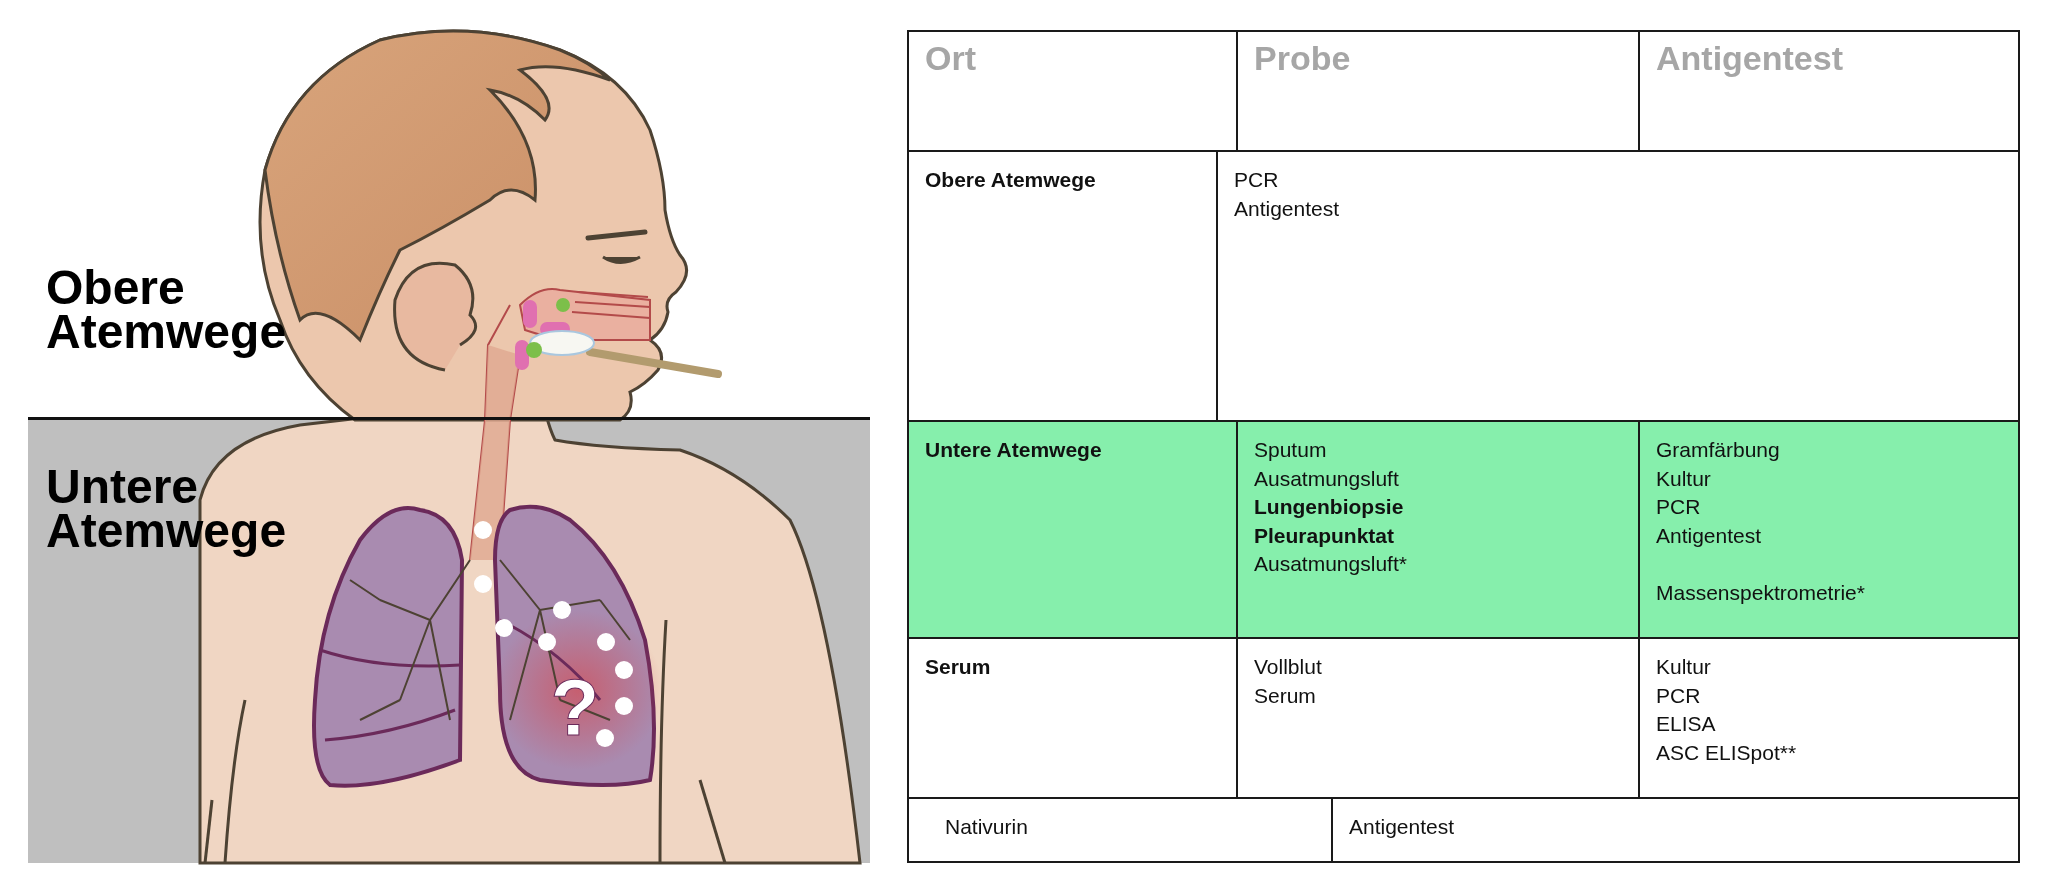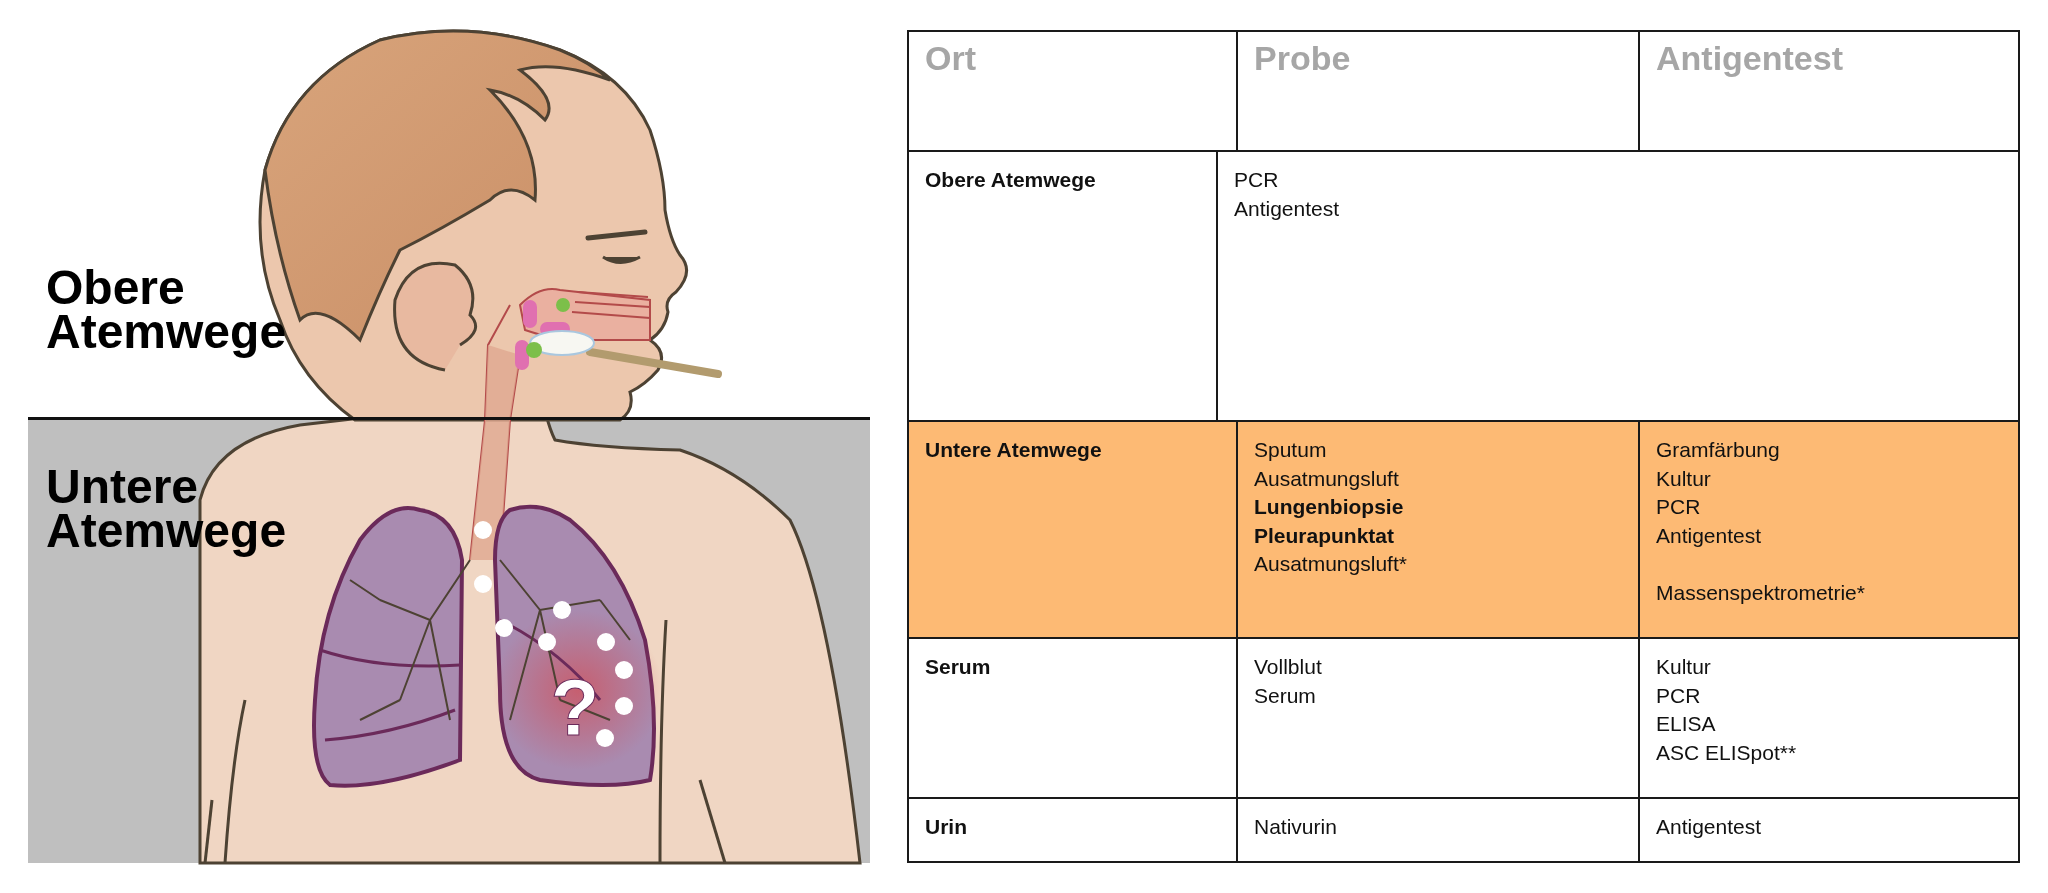--- a/index.html
+++ b/index.html
@@ -11,21 +11,21 @@
   .divider { position:absolute; left:28px; top:417px; width:842px; height:3px; background:#111; }
   .region-label { position:absolute; left:46px; font-weight:bold; font-size:48px; line-height:44px; color:#000; }
   .region-label.upper { top:266px; }
   .region-label.lower { top:465px; }
   .illus svg { position:absolute; left:0; top:0; }
 
   
   .tbl { position:absolute; left:907px; top:30px; width:1113px; height:833px; border:2px solid #1a1a1a; box-sizing:border-box; }
   .tbl .row { position:absolute; left:0; right:0; display:flex; border-top:2px solid #1a1a1a; box-sizing:border-box; }
   .tbl .row.head { border-top:none; }
-  .tbl .row.shaded { background:#fdba74; }
+  .tbl .row.shaded { background:#86efac; }
   .tbl .cell { box-sizing:border-box; padding:14px 16px; font-size:21px; line-height:28.5px; color:#111; }
   .tbl .cell + .cell { border-left:2px solid #1a1a1a; }
   .c1 { width:307px; } .c2 { width:402px;margin-left:20px; } .c3 { flex:1; }
   .head .cell { font-size:34px; font-weight:bold; color:#a6a6a6; padding-top:12px; }
   .ort { font-weight:bold; }
   .line { display:block; min-height:28.5px; }
   .line.bold { font-weight:bold; }
 </style>
 </head>
 <body>
@@ -164,21 +164,20 @@
     </div>
     <div class="cell c3">
       <span class="line">Kultur</span>
       <span class="line">PCR</span>
       <span class="line">ELISA</span>
       <span class="line">ASC ELISpot**</span>
     </div>
   </div>
 
   <div class="row" style="top:765px;height:64px;">
-    <div class="cell c1 ort">Urin</div>
     <div class="cell c2">
       <span class="line">Nativurin</span>
     </div>
     <div class="cell c3">
       <span class="line">Antigentest</span>
     </div>
   </div>
 </div>
 
 </body></html>

